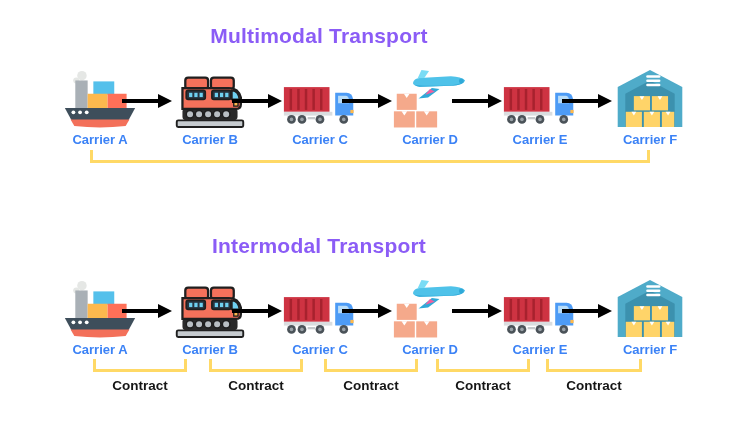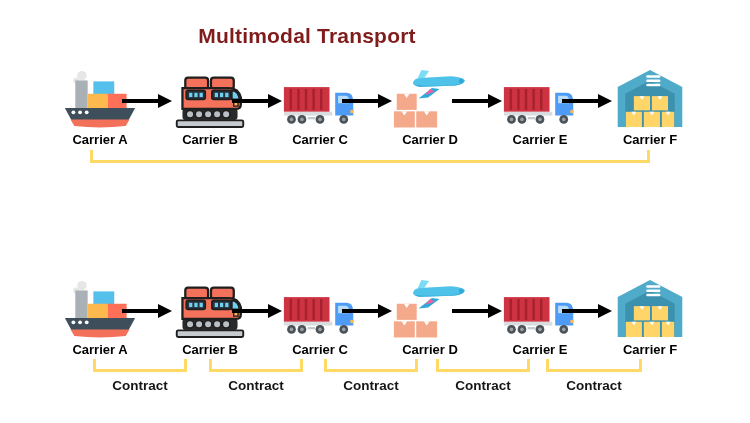--- a/index.html
+++ b/index.html
@@ -1,28 +1,28 @@
 <!DOCTYPE html>
 <html style="--bracket: #FFD966;"><head>
 <meta charset="utf-8">
 <style>
   html,body{margin:0;padding:0;background:#fff;}
   #canvas{
     position:relative;width:750px;height:423px;background:#fff;overflow:hidden;
     font-family:"Liberation Sans", sans-serif;color:#111;
   }
   .section-title{
-    position:absolute;left:4px;width:606px;text-align:center;
-    font-size:21px;font-weight:700;letter-spacing:.2px;color:#7f1d1d;
+    position:absolute;left:16px;width:606px;text-align:center;
+    font-size:21px;font-weight:700;letter-spacing:.2px;color:#8b5cf6;
   }
   .carrier-icon{position:absolute;width:76px;height:61px;}
   .carrier-icon svg{width:100%;height:100%;display:block;}
   .carrier-label{
     position:absolute;width:110px;text-align:center;
-    font-size:13px;font-weight:700;color:#000000;
+    font-size:13px;font-weight:700;color:#3b82f6;
   }
   .arrow{position:absolute;width:50px;height:14px;}
   .bracket{
     position:absolute;height:13px;
     border-left:3px solid var(--bracket,#FFD966);
     border-right:3px solid var(--bracket,#FFD966);
     border-bottom:3px solid var(--bracket,#FFD966);
     box-sizing:border-box;
   }
   .contract-label{
@@ -203,20 +203,21 @@
 
   <div class="carrier-label" style="left:45px;top:132px">Carrier A</div>
   <div class="carrier-label" style="left:155px;top:132px">Carrier B</div>
   <div class="carrier-label" style="left:265px;top:132px">Carrier C</div>
   <div class="carrier-label" style="left:375px;top:132px">Carrier D</div>
   <div class="carrier-label" style="left:485px;top:132px">Carrier E</div>
   <div class="carrier-label" style="left:595px;top:132px">Carrier F</div>
 
   <div class="bracket" style="left:90px;top:150px;width:560px"></div>
 
+  <div class="section-title" style="top:234px">Intermodal Transport</div>
 
   <div class="carrier-icon" style="left:62px;top:278px">
       <svg>
         <use href="#sym-ship"></use>
       </svg>
     </div>
   <div class="carrier-icon" style="left:172px;top:278px">
       <svg>
         <use href="#sym-train"></use>
       </svg>

